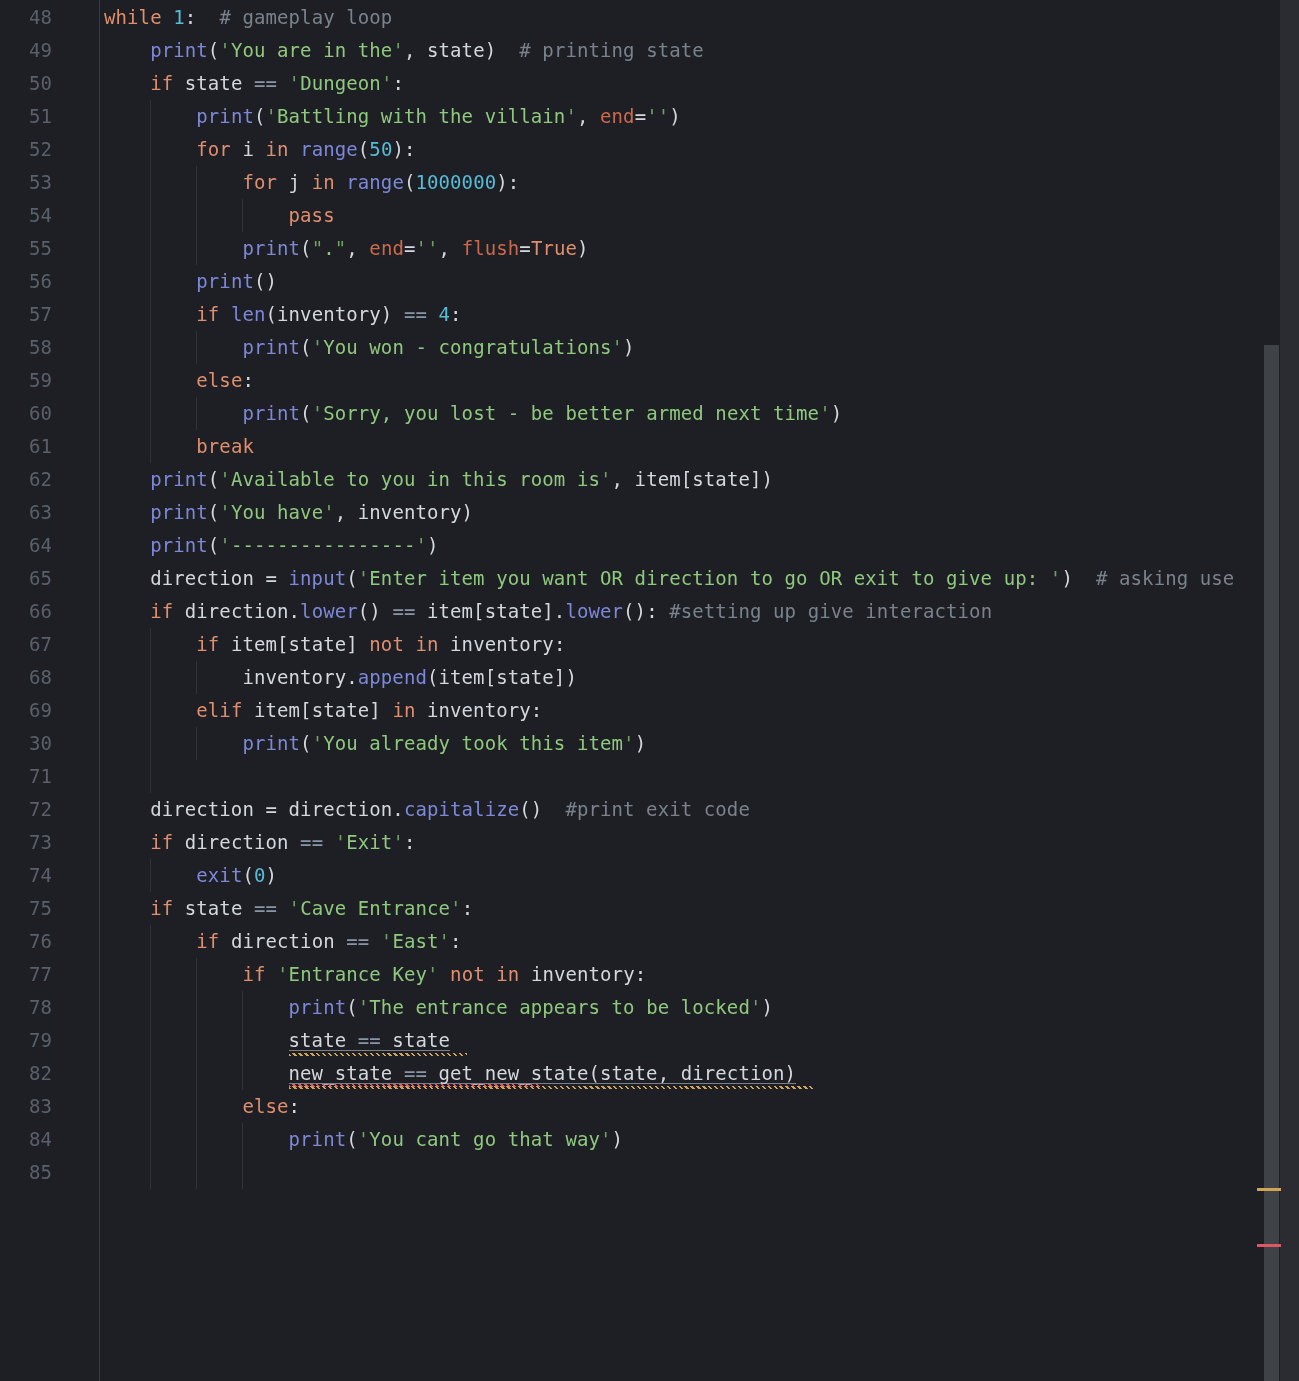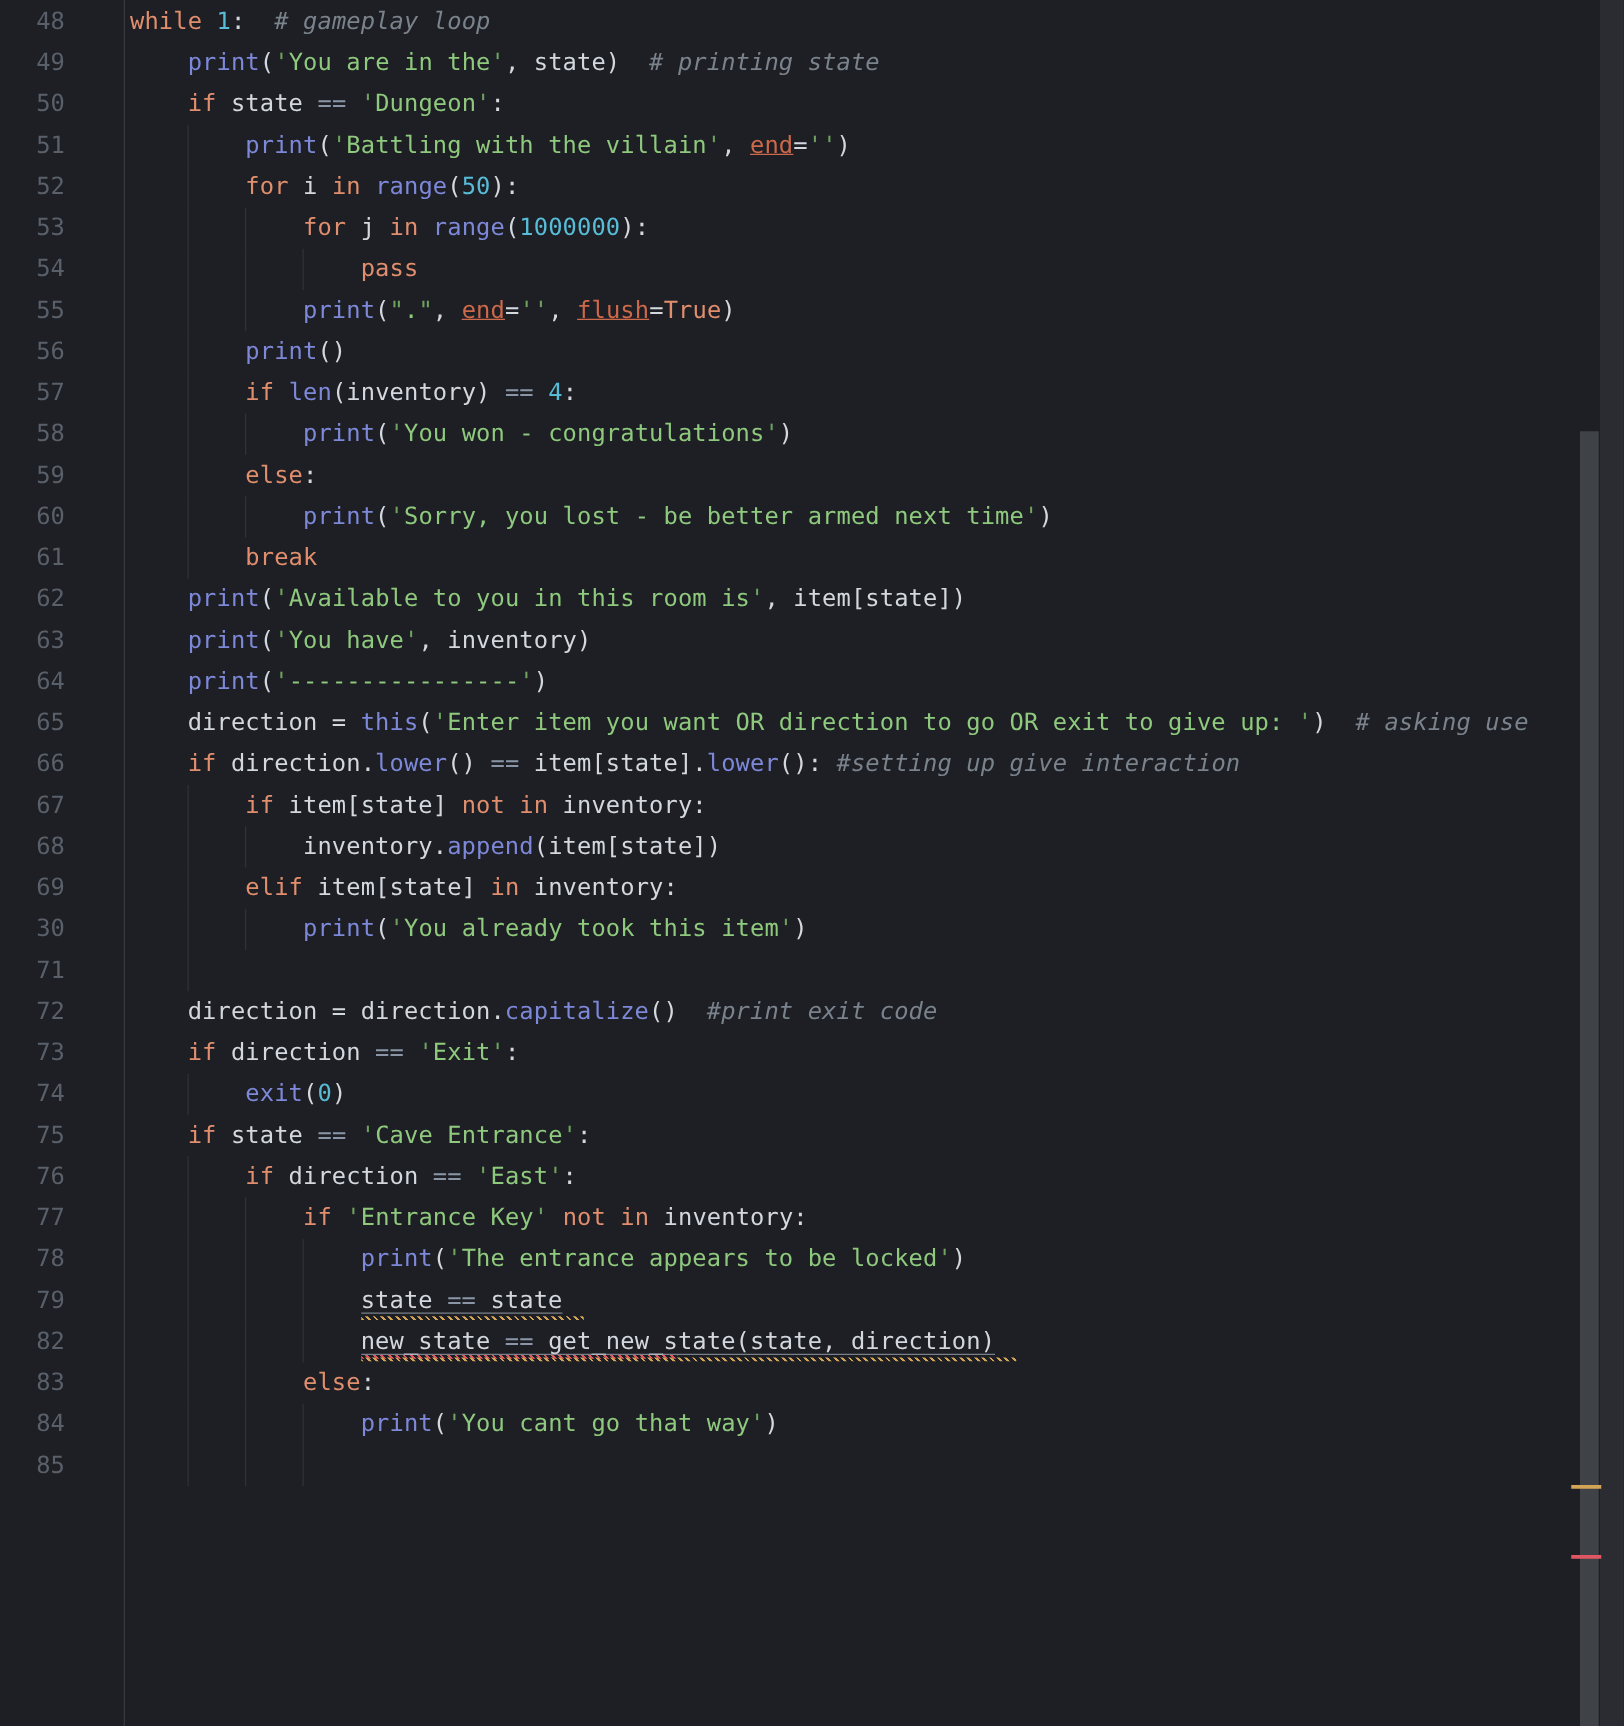--- a/index.html
+++ b/index.html
@@ -25,23 +25,23 @@
   .g{position:absolute;top:0;width:1px;height:33px;background:var(--guide);}
   .ul{position:absolute;top:26px;height:1px;background:var(--underline);}
   .sq{position:absolute;height:3px;background:repeating-linear-gradient(45deg,currentColor 0 1.6px,transparent 1.6px 4.2px);}
   .sq-warn{color:var(--warn);top:29px;}
   .sq-error{color:var(--error);top:27px;}
   .t-kw{color:var(--kw);}
   .t-fn{color:var(--fn);}
   .t-str{color:var(--str);}
   .t-q{color:var(--q);}
   .t-num{color:var(--num);}
-  .t-com{color:var(--com);font-style:italic;}
+  .t-com{color:var(--com);}
   .t-op{color:var(--op);}
-  .t-param{color:var(--param);text-decoration:underline;}
+  .t-param{color:var(--param);}
   .t-pl{color:var(--pl);}
   .overview-strip{position:absolute;left:1280px;top:0;width:19px;height:1381px;background:var(--strip);}
   .scroll-thumb{position:absolute;left:1264px;top:345px;width:15px;height:1036px;background:var(--thumb);}
   .mark{position:absolute;left:1257px;width:24px;height:3px;}
   .mark-warn{top:1188px;background:var(--warn);}
   .mark-error{top:1244px;background:var(--error);}
 </style>
 </head>
 <body>
 
@@ -128,21 +128,21 @@
       <div class="row">
         <div class="ln">63</div>
         <div class="code"><span class="t-pl">    </span><span class="t-fn">print</span><span class="t-pl">(</span><span class="t-q">'</span><span class="t-str">You have</span><span class="t-q">'</span><span class="t-pl">, inventory)</span></div>
       </div>
       <div class="row">
         <div class="ln">64</div>
         <div class="code"><span class="t-pl">    </span><span class="t-fn">print</span><span class="t-pl">(</span><span class="t-q">'</span><span class="t-str">----------------</span><span class="t-q">'</span><span class="t-pl">)</span></div>
       </div>
       <div class="row">
         <div class="ln">65</div>
-        <div class="code"><span class="t-pl">    direction = </span><span class="t-fn">this</span><span class="t-pl">(</span><span class="t-q">'</span><span class="t-str">Enter item you want OR direction to go OR exit to give up: </span><span class="t-q">'</span><span class="t-pl">)  </span><span class="t-com"># asking use</span></div>
+        <div class="code"><span class="t-pl">    direction = </span><span class="t-fn">input</span><span class="t-pl">(</span><span class="t-q">'</span><span class="t-str">Enter item you want OR direction to go OR exit to give up: </span><span class="t-q">'</span><span class="t-pl">)  </span><span class="t-com"># asking use</span></div>
       </div>
       <div class="row">
         <div class="ln">66</div>
         <div class="code"><span class="t-pl">    </span><span class="t-kw">if</span><span class="t-pl"> direction.</span><span class="t-fn">lower</span><span class="t-pl">() </span><span class="t-op">==</span><span class="t-pl"> item[state].</span><span class="t-fn">lower</span><span class="t-pl">(): </span><span class="t-com">#setting up give interaction</span></div>
       </div>
       <div class="row">
         <div class="ln">67</div>
         <div class="g" style="left: 150.136px;"></div>
         <div class="code"><span class="t-pl">        </span><span class="t-kw">if</span><span class="t-pl"> item[state] </span><span class="t-kw">not</span><span class="t-pl"> </span><span class="t-kw">in</span><span class="t-pl"> inventory:</span></div>
       </div>

